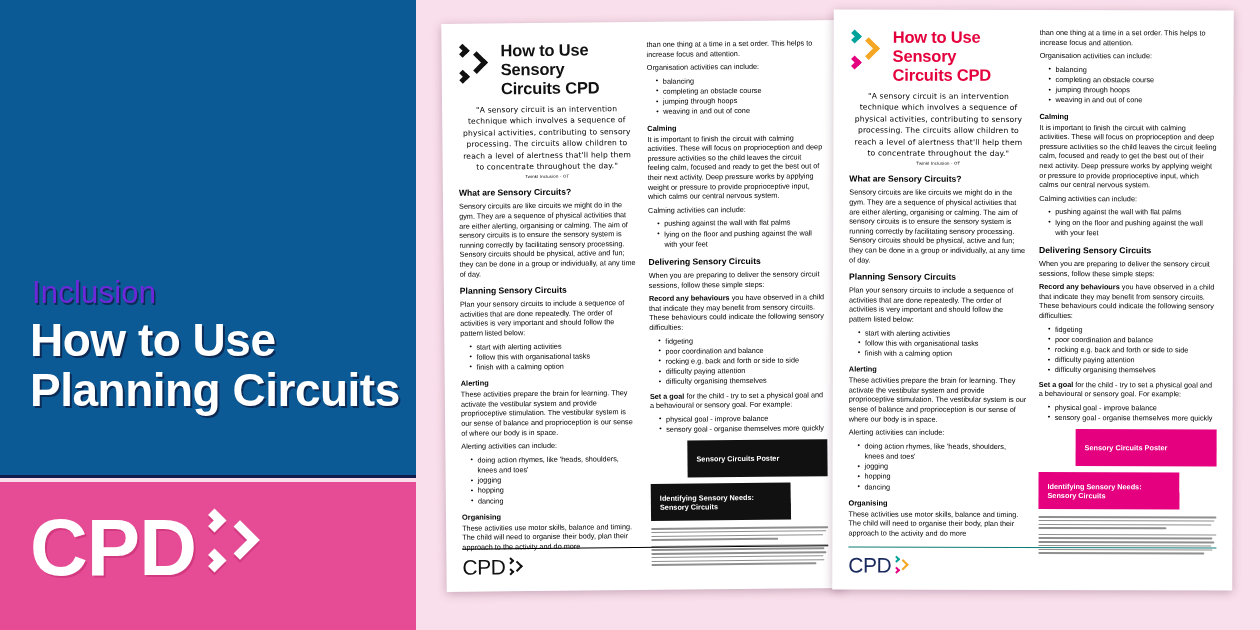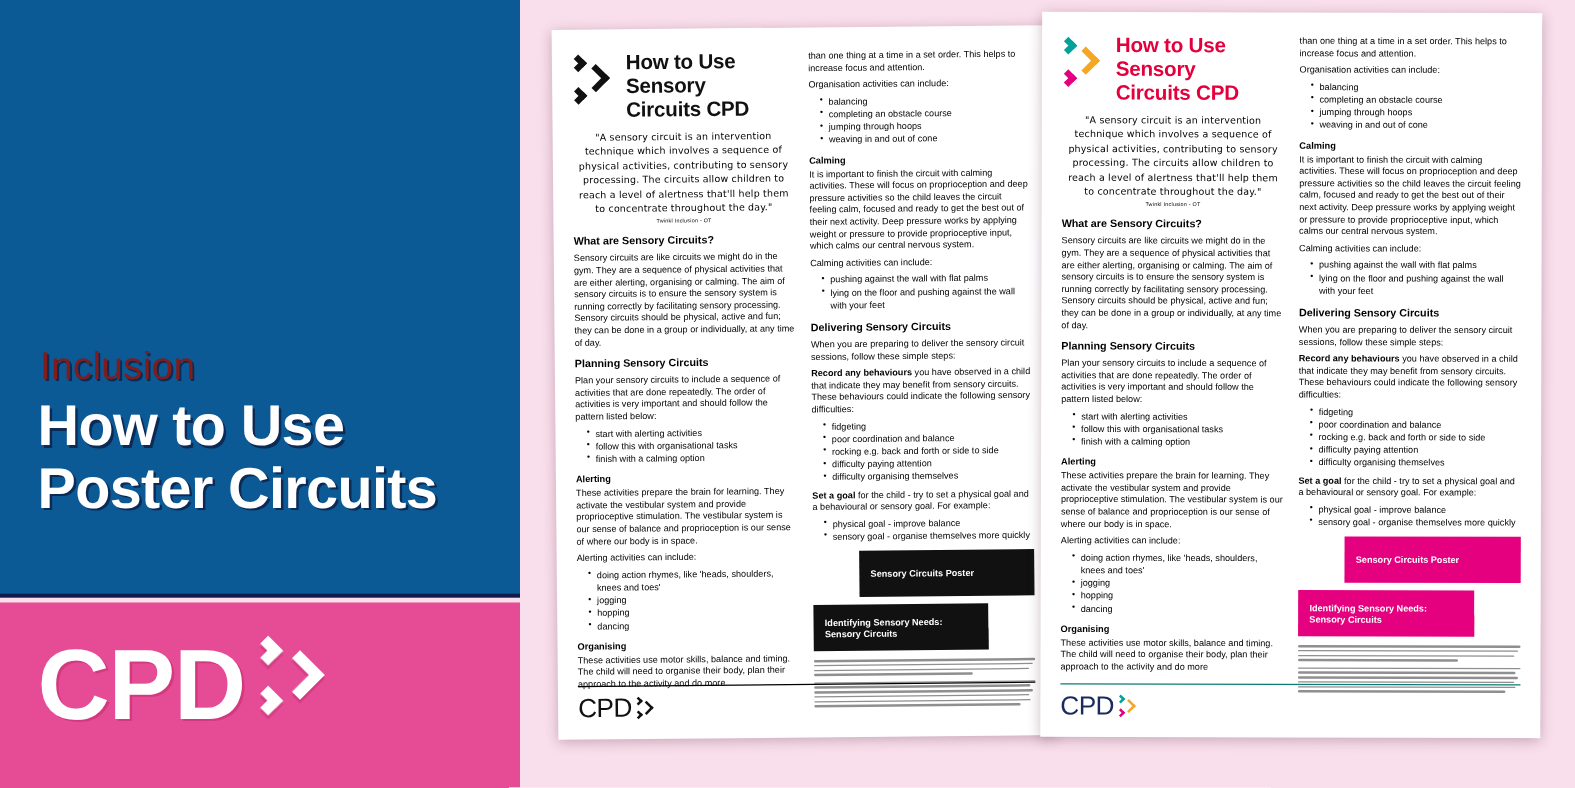--- a/index.html
+++ b/index.html
@@ -19,21 +19,21 @@
     position: absolute; left: 0; top: 0; width: 416px; height: 478px;
     background: #0b5a95;
     border-bottom: 3px solid #131b4d;
   }
   #brand-pink {
     position: absolute; left: 0; top: 482px; width: 416px; height: 148px;
     background: #e64b96;
   }
   #brand-eyebrow {
     position: absolute; left: 32px; top: 275px;
-    color: #7f1d1d; font-size: 31px; font-weight: 400;
+    color: #6d28d9; font-size: 31px; font-weight: 400;
     letter-spacing: .2px;
     text-shadow: 1.5px 1.5px 0 #0d2a55;
   }
   #brand-title {
     position: absolute; left: 30px; top: 315px; width: 380px;
     color: #ffffff; font-weight: 700; font-size: 46px; line-height: 50px;
     letter-spacing: -.5px;
     text-shadow: 2px 2px 0 #0d2a55;
   }
   #brand-title .ln { display: block; }
@@ -146,21 +146,21 @@
 <div id="stage">
 
   <div id="brand-panel">
     <div id="brand-blue"></div>
     <div id="brand-pink"></div>
 
     <div id="brand-eyebrow">Inclusion</div>
 
     <div id="brand-title">
       <span class="ln">How to Use</span>
-      <span class="ln">Poster Circuits</span>
+      <span class="ln">Planning Circuits</span>
     </div>
 
     <div id="cpd-logo-big">
       <span class="word">CPD</span>
       <span class="chev-stack-big">
         <i class="a"></i>
           <i class="b"></i>
           <i class="c"></i>
       </span>
     </div>

